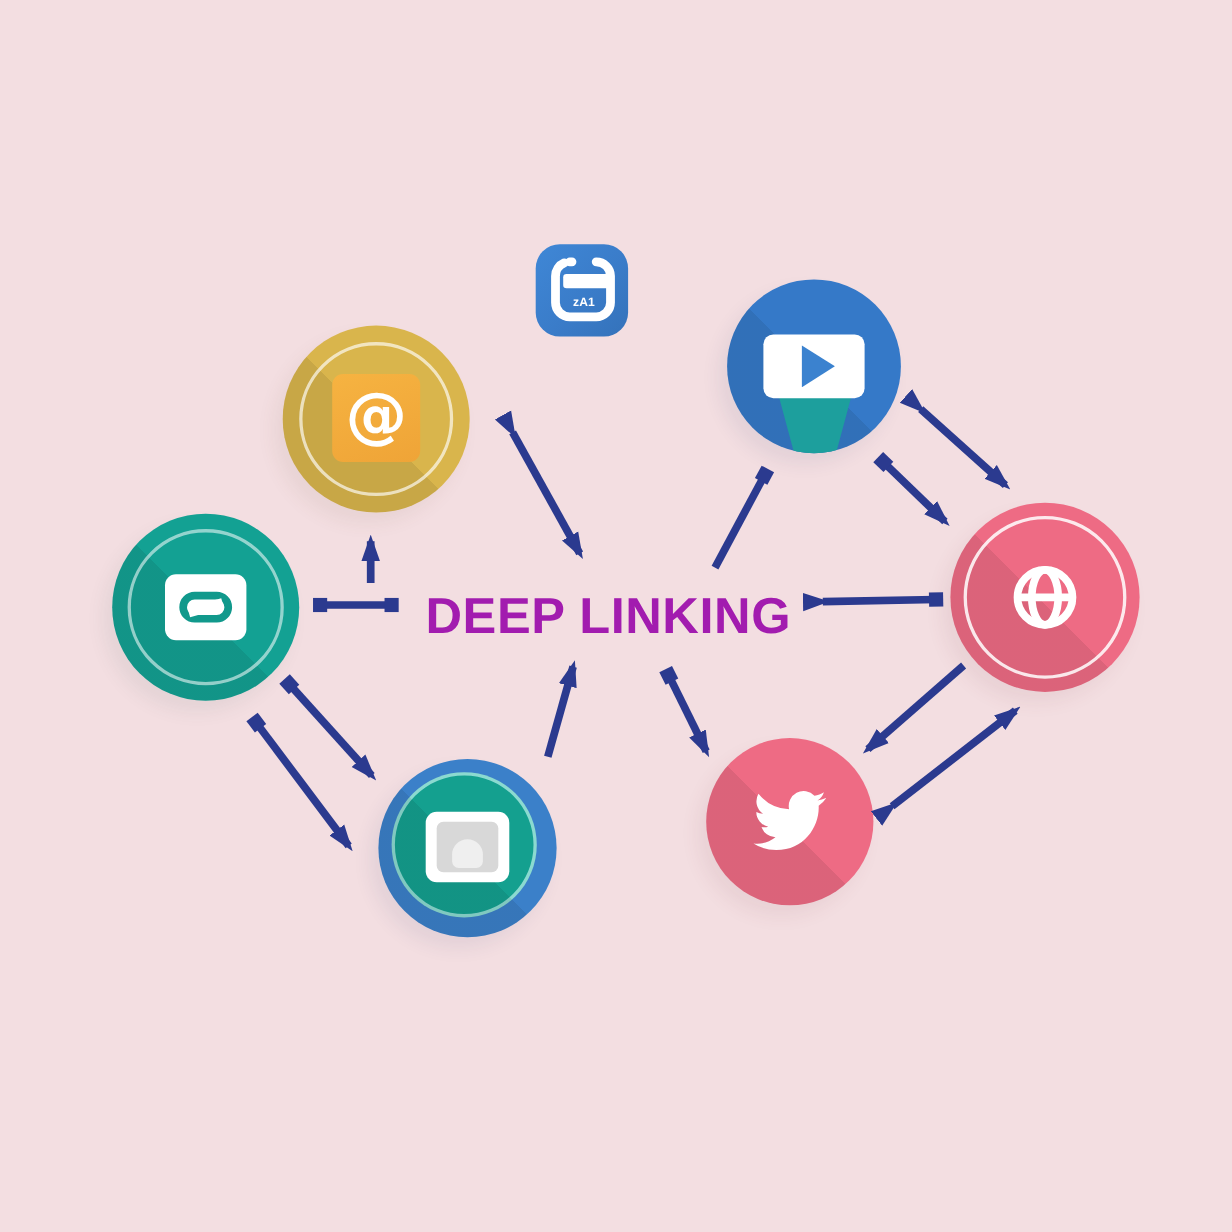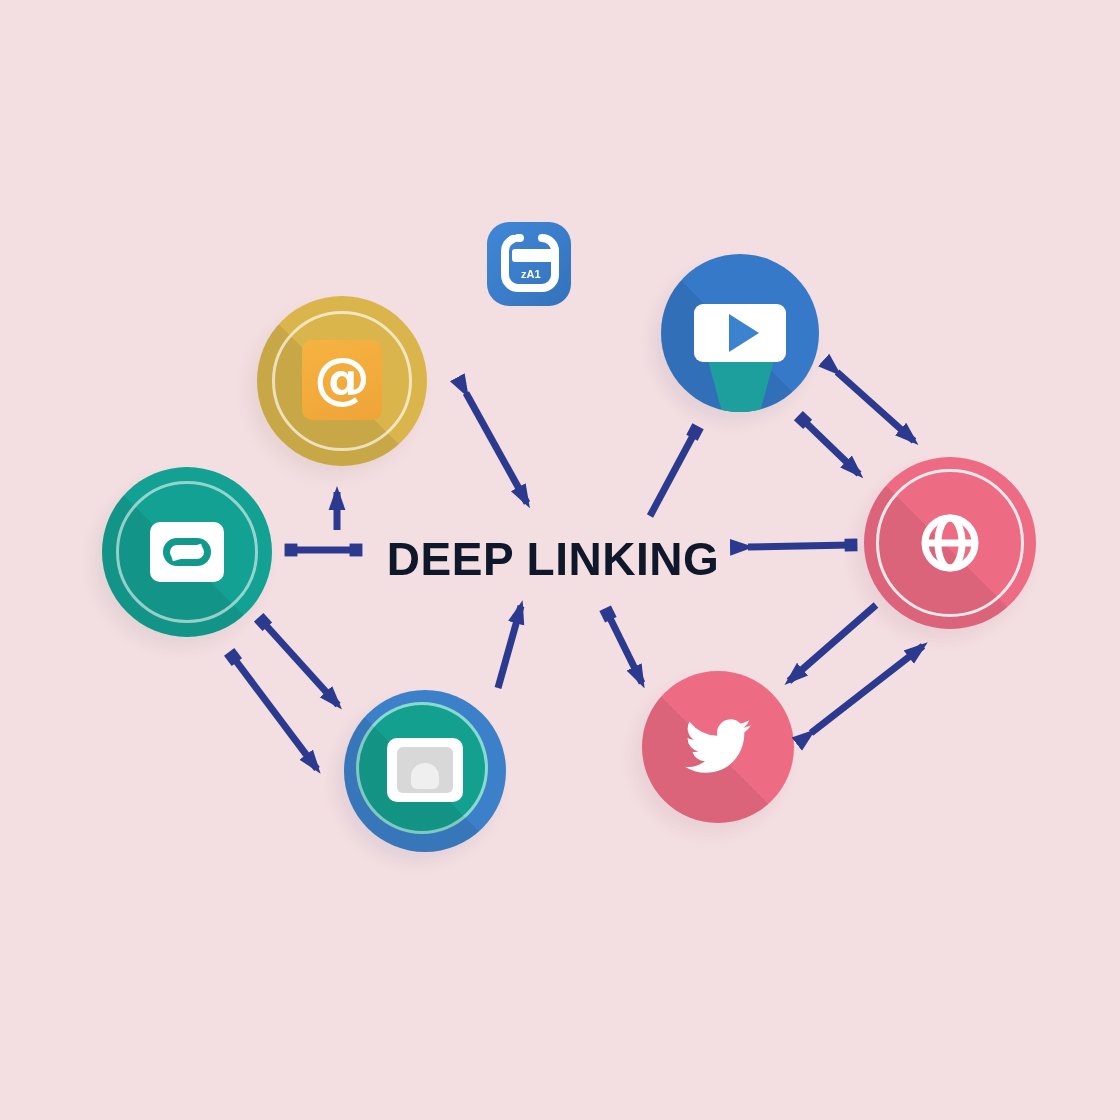--- a/index.html
+++ b/index.html
@@ -51,21 +51,21 @@
     display:flex;align-items:center;justify-content:center;}
   #photo-frame{width:56px;height:46px;background:#d8d8d8;border-radius:6px;display:flex;align-items:flex-end;justify-content:center;}
   #photo-blob{width:28px;height:26px;background:#efefef;border-radius:14px 14px 6px 6px;margin-bottom:4px;}
 
   
   #twitter-node{left:642px;top:671px;width:152px;height:152px;background:#ee6b84;box-shadow:-8px 10px 16px rgba(130,60,75,0.08);}
   #twitter-node svg{position:absolute;left:38px;top:42px;}
 
   
   #title{position:absolute;left:0;top:532px;width:1106px;text-align:center;
-    font-size:46px;font-weight:800;letter-spacing:0.5px;color:#0f172a;}
+    font-size:46px;font-weight:800;letter-spacing:0.5px;color:#a21caf;}
 
   
   #edges{position:absolute;left:0;top:0;width:1120px;height:1120px;pointer-events:none;}
   #edges line{stroke:#2b3a8f;stroke-width:7;}
 </style>
 </head>
 <body>
 
 <div id="canvas">
 

